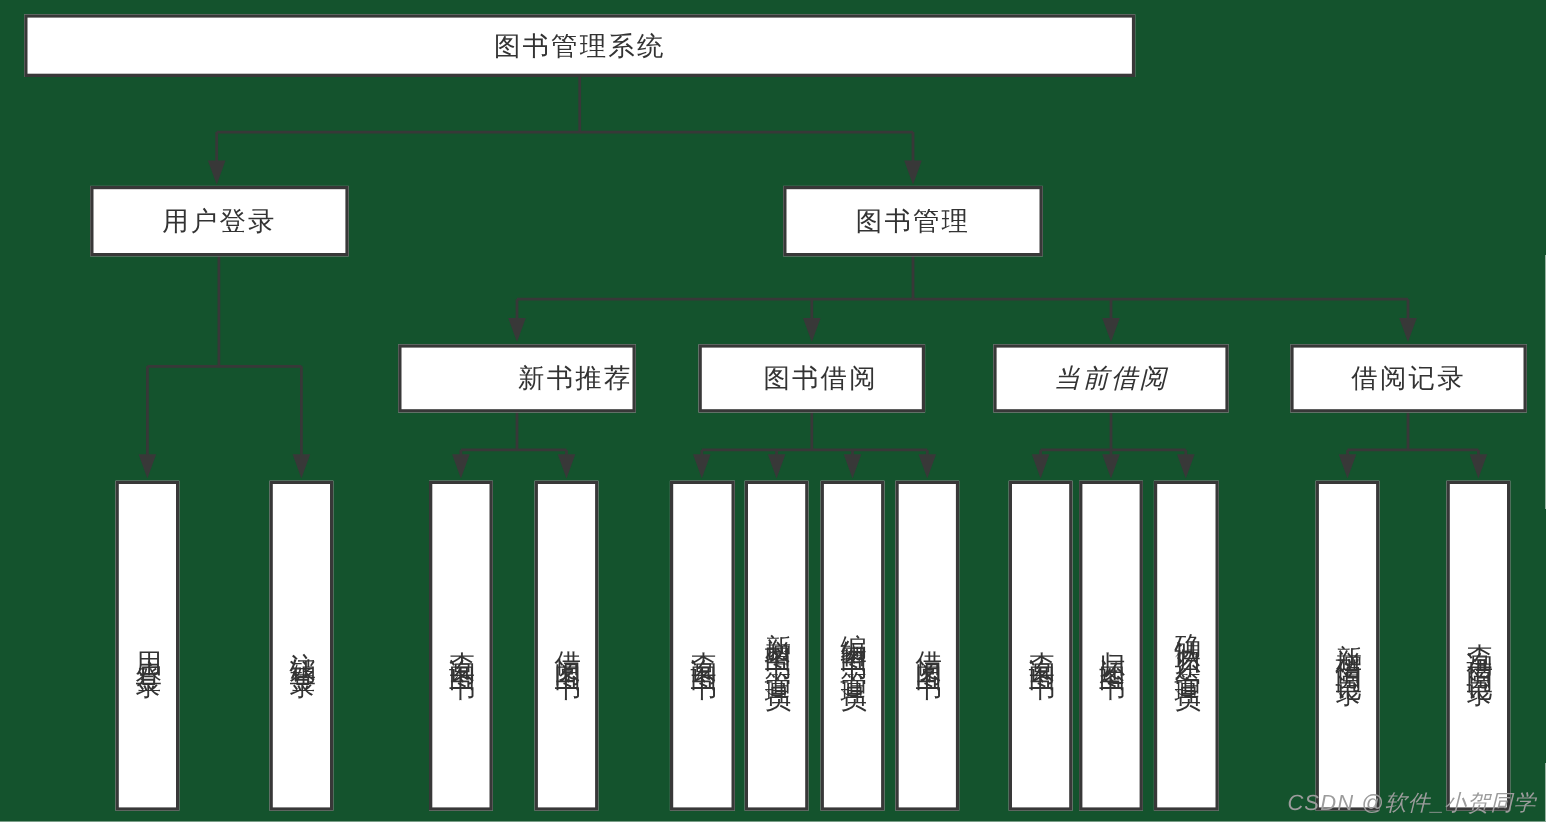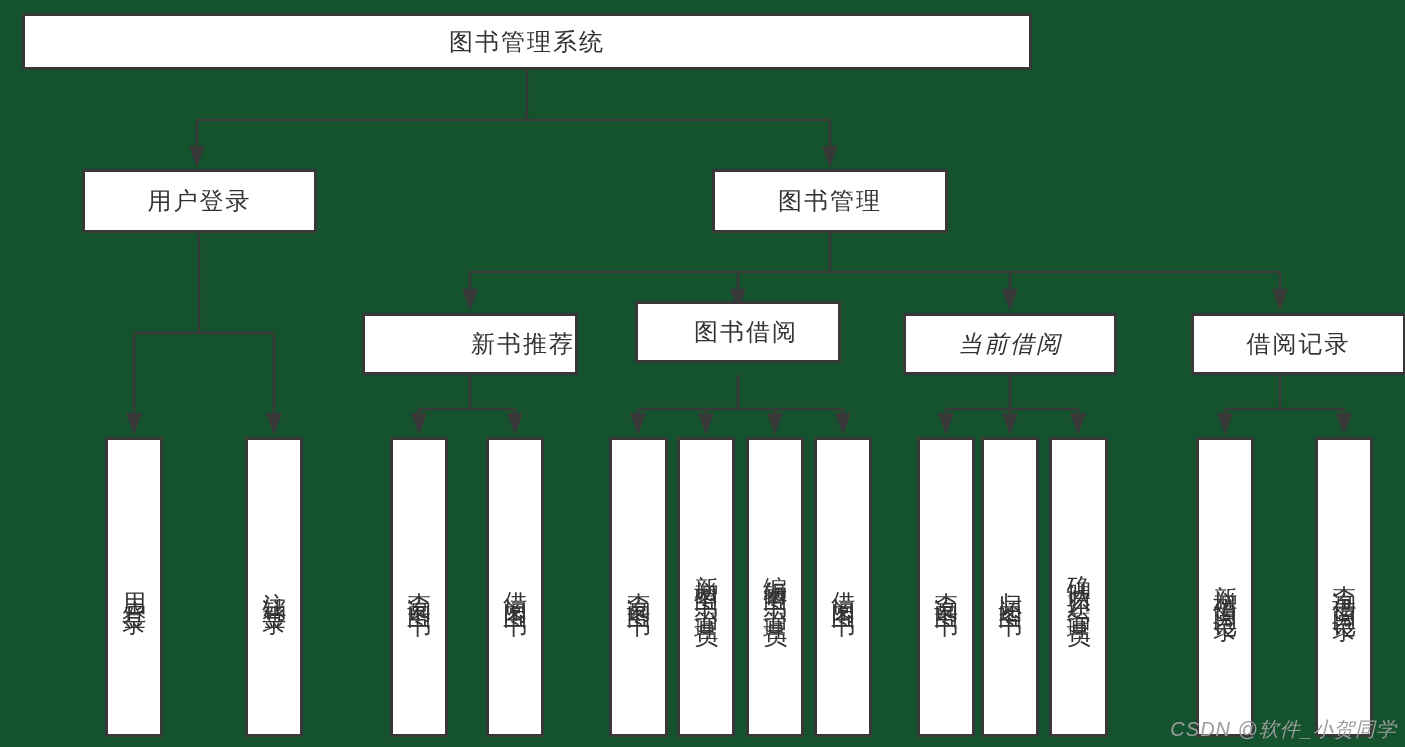--- a/index.html
+++ b/index.html
@@ -99,27 +99,27 @@
   <div class="node hnode" style="left:82px; top:169px; width:235px; height:64px;">
     <span class="label">用户登录</span>
   </div>
   <div class="node hnode" style="left:712px; top:169px; width:236px; height:64px;">
     <span class="label">图书管理</span>
   </div>
 
   <div class="node hnode" style="left:362px; top:313px; width:216px; height:62px;justify-content:flex-end;">
     <span class="label">新书推荐</span>
   </div>
-  <div class="node hnode" style="left:635px; top:301px; width:206px; height:62px;padding-left:16px;">
+  <div class="node hnode" style="left:635px; top:313px; width:206px; height:62px;padding-left:16px;">
     <span class="label">图书借阅</span>
   </div>
   <div class="node hnode" style="left:903px; top:313px; width:214px; height:62px;font-style:italic;">
     <span class="label">当前借阅</span>
   </div>
-  <div class="node hnode" style="left:1173px; top:313px; width:215px; height:62px;margin-left:18px;">
+  <div class="node hnode" style="left:1173px; top:313px; width:215px; height:62px;">
     <span class="label">借阅记录</span>
   </div>
 
   <div class="node vnode" style="left:105px; top:437px; width:58px; height:300px;">
     <span class="label">用户登录</span>
   </div>
   <div class="node vnode" style="left:245px; top:437px; width:58px; height:300px;">
     <span class="label">注销登录</span>
   </div>
 

